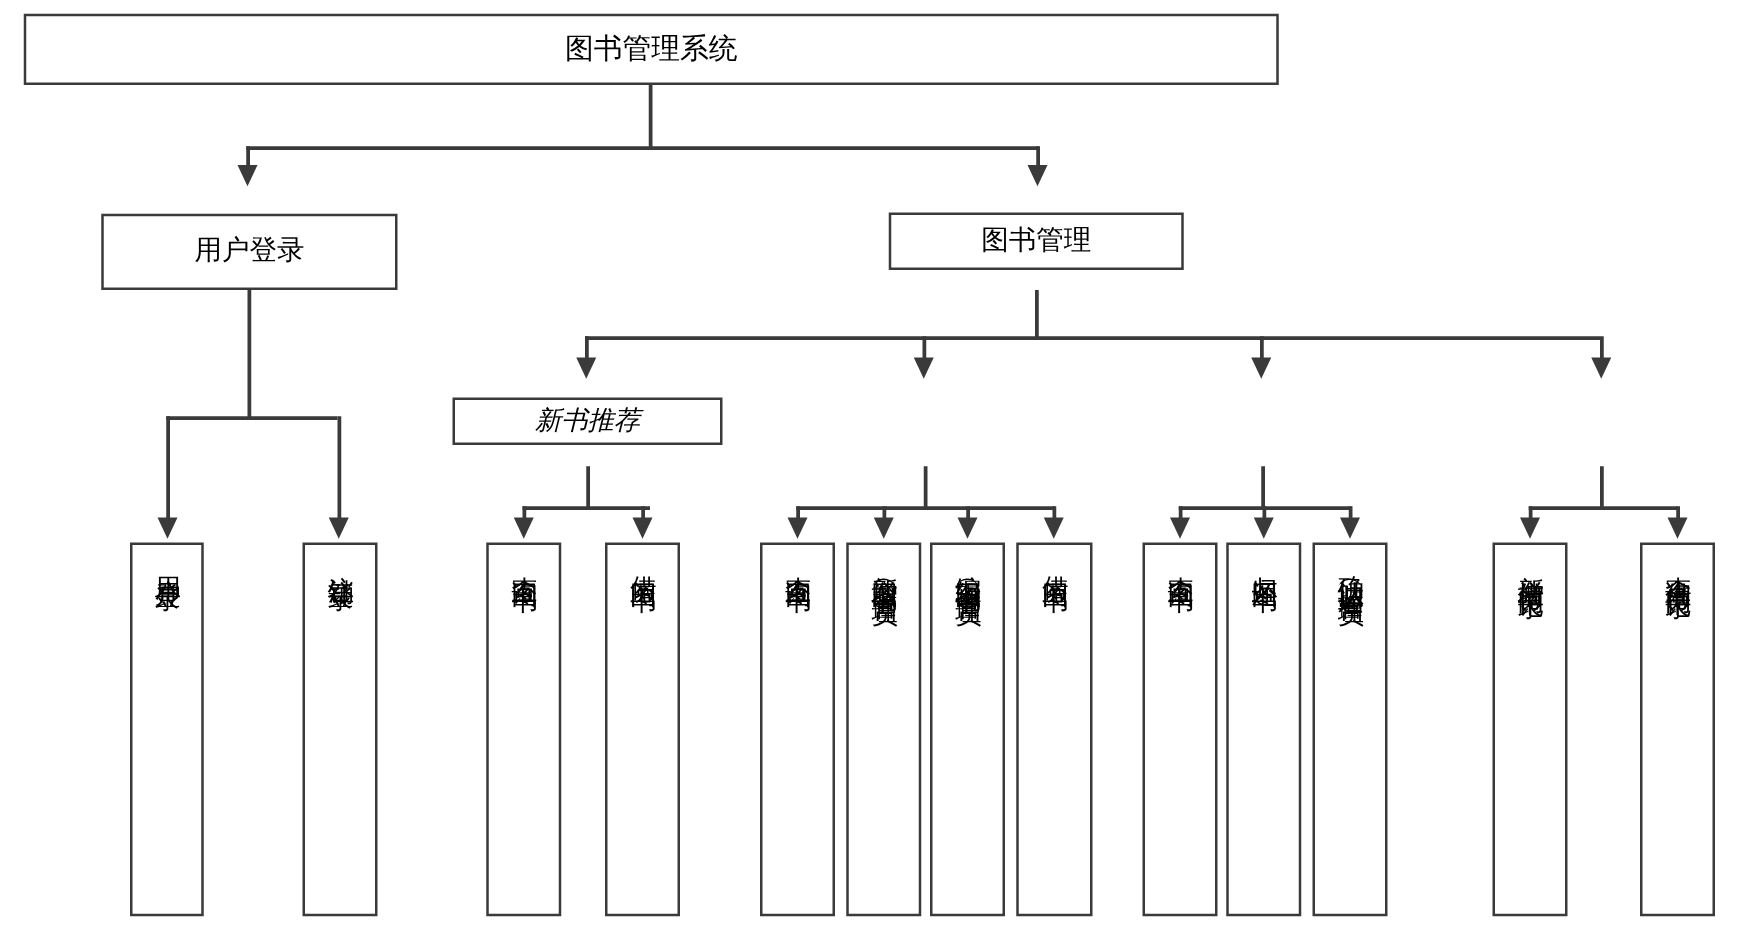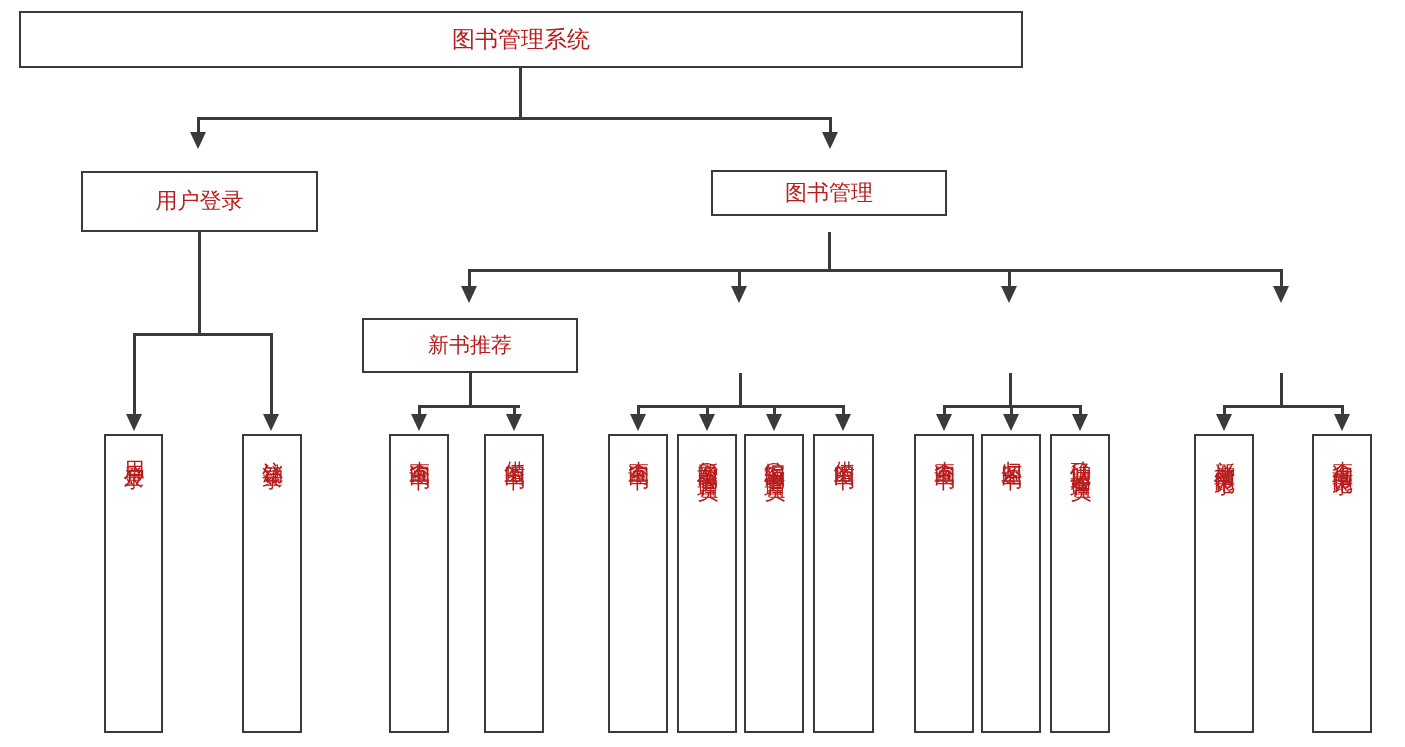--- a/index.html
+++ b/index.html
@@ -17,21 +17,21 @@
   }
   
   .node{
     position:absolute;
     box-sizing:border-box;
     background:#ffffff;
     border:2.4px solid #3a3a3a;
     display:flex;
     align-items:center;
     justify-content:center;
-    color:#b91c1c;
+    color:#000000;
     line-height:1.22;
     text-align:center;
   }
   .node.root{ font-size:23px; }
   .node.lvl1{ font-size:22px; }
   .node.lvl2{ font-size:21px; }
   .node.leaf{
     font-size:21px;
     align-items:flex-start;
     padding-top:10px;
@@ -112,21 +112,21 @@
   <div class="hline" style="left:468px;top:269px;width:812px;"></div>
   <div class="vline" style="left:468px;top:269px;height:19px;"></div>
   <div class="arrow" style="left:461px;top:286px;"></div>
   <div class="vline" style="left:738px;top:269px;height:19px;"></div>
   <div class="arrow" style="left:731px;top:286px;"></div>
   <div class="vline" style="left:1008px;top:269px;height:19px;"></div>
   <div class="arrow" style="left:1001px;top:286px;"></div>
   <div class="vline" style="left:1280px;top:269px;height:19px;"></div>
   <div class="arrow" style="left:1273px;top:286px;"></div>
 
-  <div class="node lvl2" style="left:362px;top:318px;width:216px;height:55px;">
+  <div class="node lvl2" style="left:362px;top:318px;width:216px;height:38px;font-style:italic;">
     <span>新书推荐</span>
   </div>
 
   <div class="vline" style="left:469px;top:373px;height:34px;"></div>
   <div class="hline" style="left:418px;top:405px;width:102px;"></div>
   <div class="vline" style="left:418px;top:405px;height:11px;"></div>
   <div class="arrow" style="left:411px;top:414px;"></div>
   <div class="vline" style="left:513px;top:405px;height:11px;"></div>
   <div class="arrow" style="left:506px;top:414px;"></div>
 

